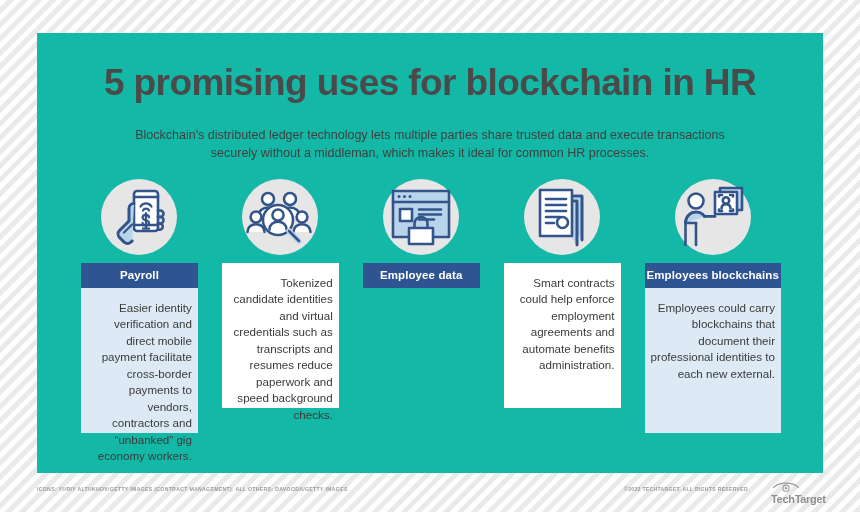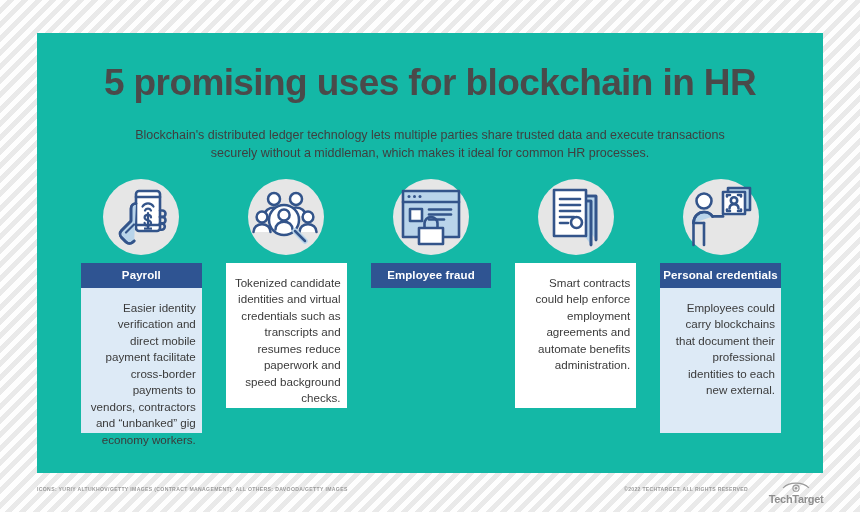--- a/index.html
+++ b/index.html
@@ -151,24 +151,24 @@
     right: 112px;
     top: 4px;
     font-size: 5.1px;
     letter-spacing: 0.3px;
     color: #9a9a9a;
     font-weight: bold;
   }
 
   #tt-logo {
     position: absolute;
-    right: 22px;
+    right: 5px;
     top: -4px;
     width: 84px;
-    text-align: center;
+    text-align: left;
     color: #8f8f8f;
   }
 
   #tt-logo .tt-eye { display: block; height: 11px; }
 
   #tt-logo .tt-word {
     font-size: 11px;
     font-weight: bold;
     letter-spacing: -0.3px;
     line-height: 1;
@@ -252,21 +252,21 @@
               <rect x="10" y="21" width="12" height="12" fill="#ffffff"></rect>
               <line x1="29" y1="21.5" x2="51" y2="21.5"></line>
               <line x1="29" y1="26.5" x2="51" y2="26.5"></line>
               <line x1="29" y1="31.5" x2="44" y2="31.5"></line>
               <path d="M24.5 40v-4.5a6.5 6.5 0 0 1 13 0V40" fill="none"></path>
               <rect x="19" y="40" width="24" height="16" fill="#ffffff"></rect>
             </g>
           </svg>
         </div>
       </div>
-      <div class="col-header">Employee fraud</div>
+      <div class="col-header">Employee data</div>
     </div>
 
     <div class="column">
       <div class="icon-wrap">
         <div class="icon-circle">
           <svg width="56" height="62" viewBox="0 0 56 62">
             <g fill="none" stroke="#33548a" stroke-width="2.6" stroke-linecap="round" stroke-linejoin="round">
               <path d="M17 10h31v44" fill="#b9d4ea"></path>
               <path d="M17 10h31v44"></path>
               <path d="M12 15h31v44" fill="#b9d4ea"></path>
@@ -302,21 +302,21 @@
               <path d="M5.5 38c0-6.5 4.7-11 10.5-11 3.6 0 6.7 1.7 8.6 4.4" fill="#b9d4ea"></path>
               <path d="M5.5 38c0-6.5 4.7-11 10.5-11 3.6 0 6.7 1.7 8.6 4.4"></path>
               <path d="M24.6 31.4l6.5 0 4 0"></path>
               <line x1="5.5" y1="38" x2="5.5" y2="60"></line>
               <line x1="16" y1="38" x2="16" y2="60"></line>
               <line x1="5.5" y1="38" x2="16" y2="38"></line>
             </g>
           </svg>
         </div>
       </div>
-      <div class="col-header">Personal credentials</div>
+      <div class="col-header">Employees blockchains</div>
       <div class="col-body tinted">Employees could carry blockchains that document their professional identities to each new external.</div>
     </div>
 
   </div>
 </div>
 
 <div id="footer">
   <div id="credit-line">ICONS: YURIY ALTUKHOV/GETTY IMAGES (CONTRACT MANAGEMENT). ALL OTHERS: DAVOODA/GETTY IMAGES</div>
   <div id="copyright-line">©2022 TECHTARGET. ALL RIGHTS RESERVED</div>
   <div id="tt-logo">

